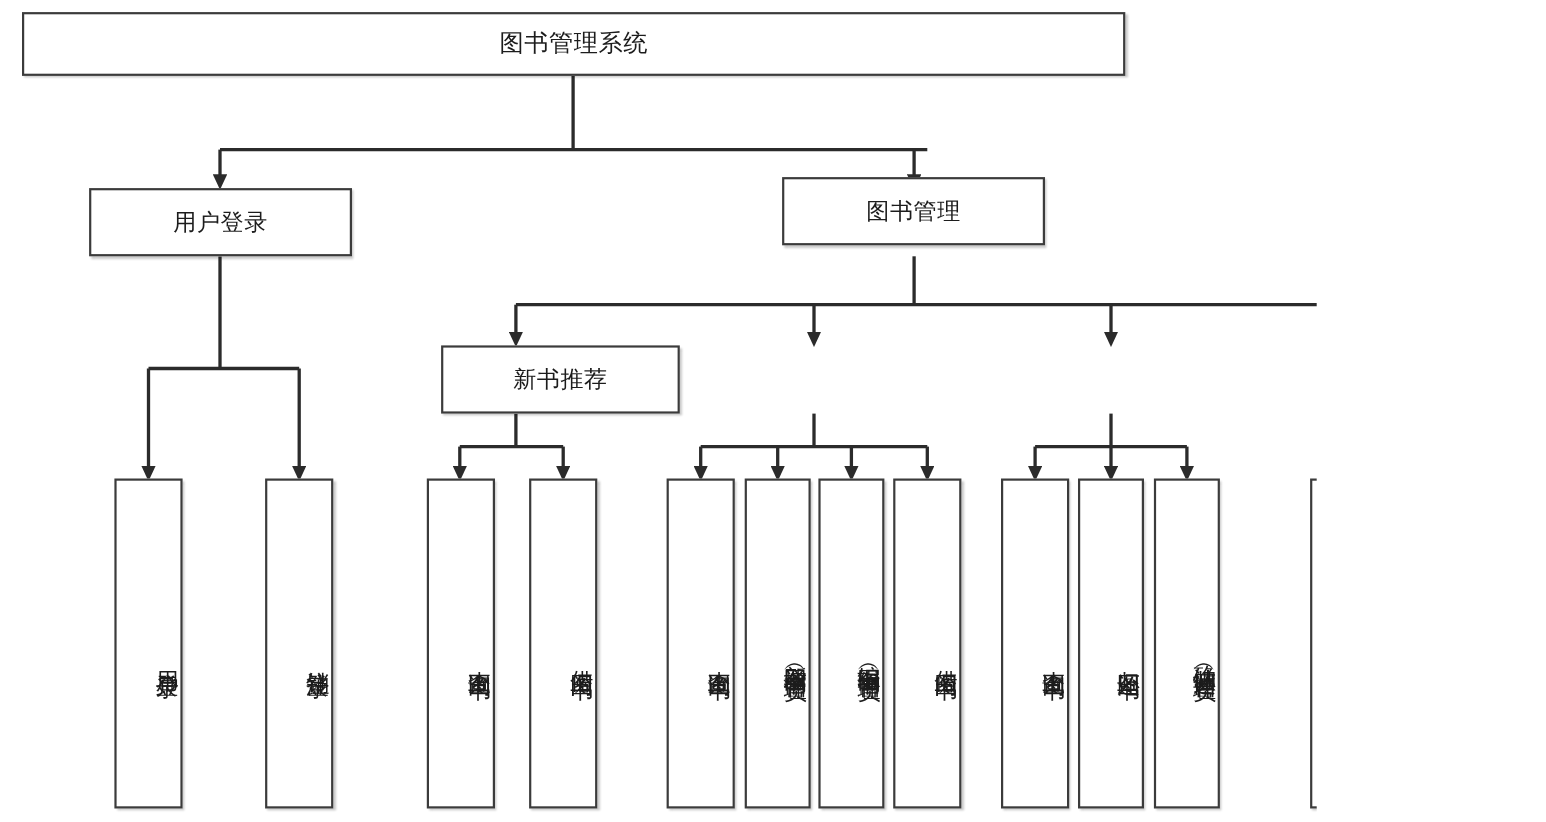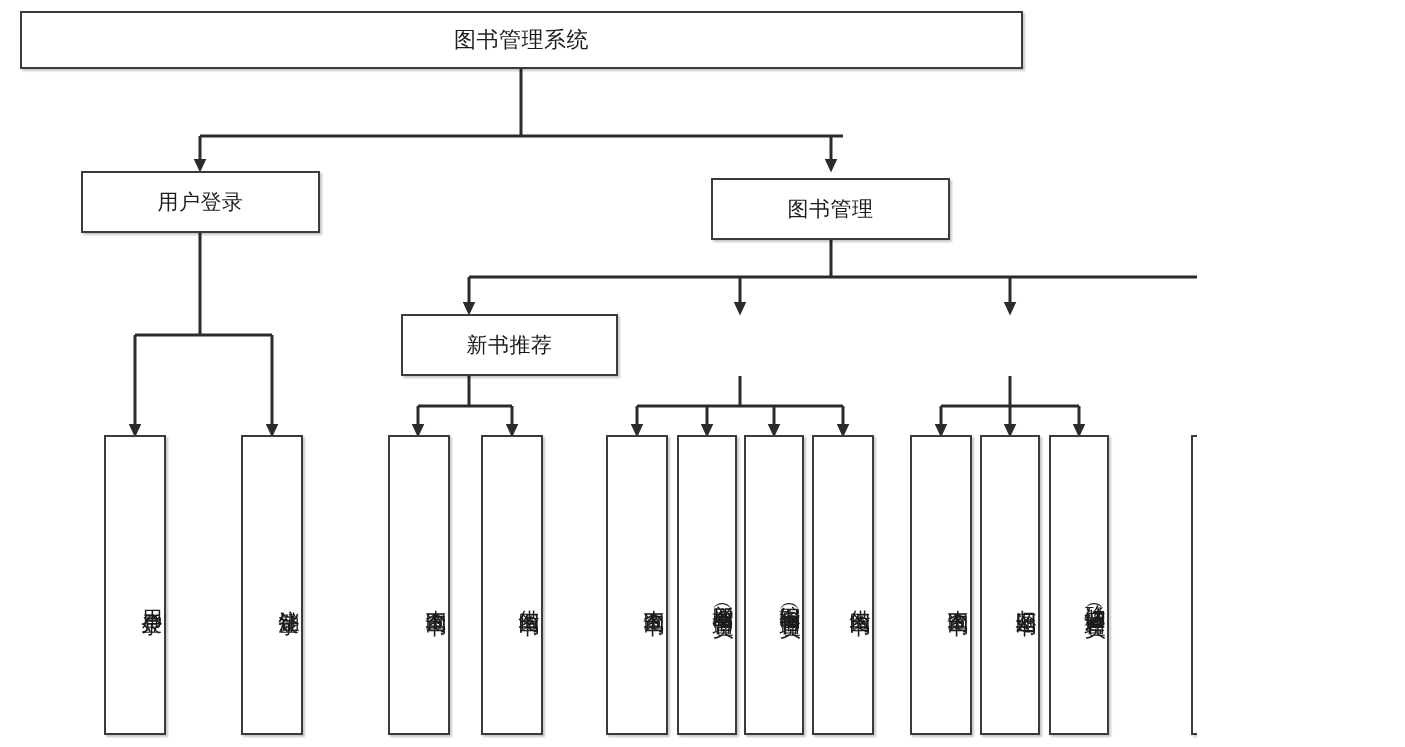--- a/index.html
+++ b/index.html
@@ -126,21 +126,21 @@
   </svg>
 
   <div class="node h root" style="left:20px; top:11px; width:1003px; height:58px;">
     <span class="label">图书管理系统</span>
   </div>
 
   <div class="node h" style="left:81px; top:171px; width:239px; height:62px;">
     <span class="label">用户登录</span>
   </div>
 
-  <div class="node h" style="left:711px; top:178px; width:239px; height:62px;">
+  <div class="node h" style="left:711px; top:161px; width:239px; height:62px;">
     <span class="label">图书管理</span>
   </div>
 
   <div class="node h" style="left:361px; top:314px; width:217px; height:62px;margin-left:40px;">
     <span class="label">新书推荐</span>
   </div>
 
 
 
 

